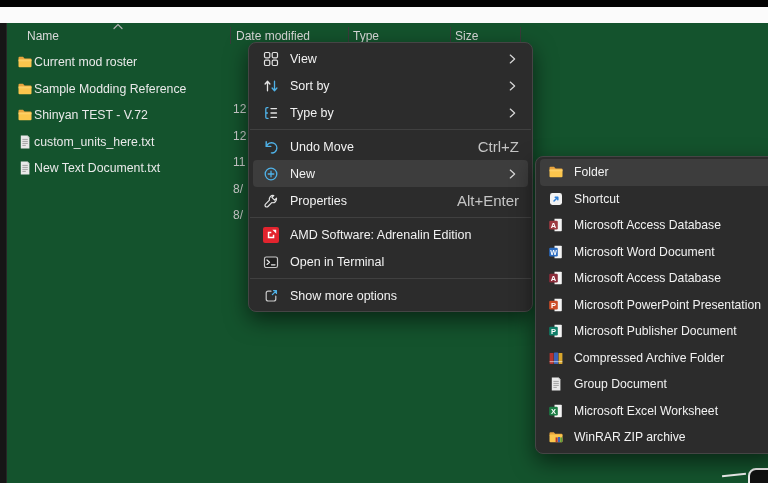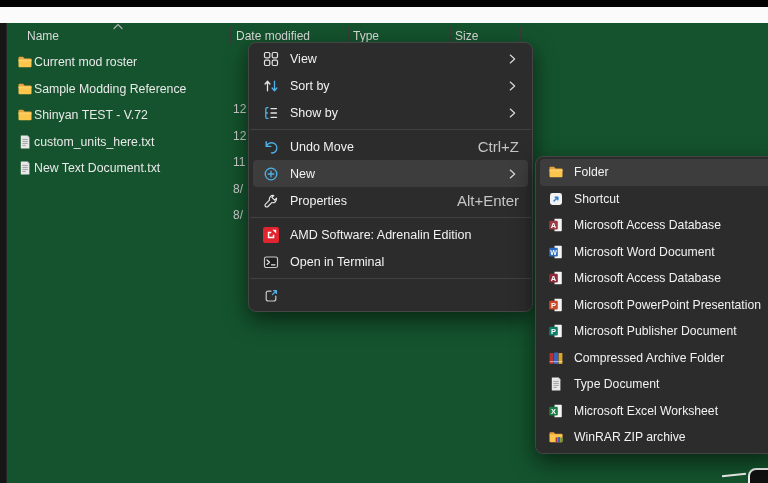--- a/index.html
+++ b/index.html
@@ -163,21 +163,21 @@
           </svg>
       </span>
     </div>
     <div class="mitem">
       <span class="miicon">
         <svg viewBox="0 0 16 16" width="16" height="16" fill="none">
             <path d="M5 2.6 H3.9 Q2.8 2.6 2.8 3.7 V12.3 Q2.8 13.4 3.9 13.4 H5 M2.8 8 H4.4" stroke="#4fb2e8" stroke-width="1.3" stroke-linecap="round"></path>
             <path d="M8 3.6 H13.5 M8 8 H13.5 M8 12.4 H13.5" stroke="#e4e4e4" stroke-width="1.3" stroke-linecap="round"></path>
           </svg>
       </span>
-      <span class="milabel">Show by</span>
+      <span class="milabel">Type by</span>
       <span class="michev">
         <svg viewBox="0 0 16 16" width="14" height="14">
             <path d="M6 3.5 L11 8 L6 12.5" fill="none" stroke="#d8d8d8" stroke-width="1.4" stroke-linecap="round" stroke-linejoin="round"></path>
           </svg>
       </span>
     </div>
     <div class="mdivider"></div>
     <div class="mitem">
       <span class="miicon">
         <svg viewBox="0 0 16 16" width="16" height="16" fill="none" stroke="#4fb2e8" stroke-width="1.4" stroke-linecap="round" stroke-linejoin="round">
@@ -233,20 +233,21 @@
       <span class="milabel">Open in Terminal</span>
     </div>
     <div class="mdivider"></div>
     <div class="mitem">
       <span class="miicon">
         <svg viewBox="0 0 16 16" width="16" height="16" fill="none">
             <path d="M8 3.2 H5.2 Q3.2 3.2 3.2 5.2 V11 Q3.2 13 5.2 13 H10.8 Q12.8 13 12.8 11 V8.2" stroke="#c9c9c9" stroke-width="1.2" stroke-linecap="round"></path>
             <path d="M9.4 6.6 L13.4 2.6 M10.6 2.6 H13.4 V5.4" stroke="#4fb2e8" stroke-width="1.3" stroke-linecap="round" stroke-linejoin="round"></path>
           </svg>
       </span>
+      <span class="milabel">Show more options</span>
     </div>
   </div>
 
   <div class="menu sub-menu">
     <div class="mitem hl">
       <span class="miicon">
         <svg viewBox="0 0 16 16" width="16" height="16">
             <path d="M1.5 3.8 Q1.5 2.8 2.5 2.8 H6 L7.6 4.6 H13.5 Q14.5 4.6 14.5 5.6 V6.5 H1.5 Z" fill="#e8a33d"></path>
             <rect x="1.5" y="5.4" width="13" height="7.8" rx="1" fill="#fcc64d"></rect>
             <rect x="1.5" y="5.4" width="13" height="2" fill="#ffd97a" opacity="0.55"></rect>
@@ -327,21 +328,21 @@
     <div class="mitem">
       <span class="miicon">
         <svg viewBox="0 0 16 16" width="16" height="16">
             <path d="M3.8 1.6 H10.6 L12.4 3.4 V14.4 H3.8 Z" fill="#e9e9e9"></path>
             <path d="M10.6 1.6 L12.4 3.4 H10.6 Z" fill="#c0c0c0"></path>
             <g stroke="#9a9a9a" stroke-width="0.9">
               <path d="M5.4 5.4 H10.8 M5.4 7.4 H10.8 M5.4 9.4 H10.8 M5.4 11.4 H8.8" fill="none"></path>
             </g>
           </svg>
       </span>
-      <span class="milabel">Type Document</span>
+      <span class="milabel">Group Document</span>
     </div>
     <div class="mitem">
       <span class="miicon">
         <svg viewBox="0 0 16 16" width="16" height="16">
             <path d="M6.5 1.8 H13 Q13.8 1.8 13.8 2.6 V13.4 Q13.8 14.2 13 14.2 H6.5 Z" fill="#f4f4f4"></path>
             <rect x="1.2" y="3.8" width="8.6" height="8.6" rx="1.2" fill="#1d7e45"></rect>
             <text x="5.5" y="10.6" font-size="7.5" font-weight="bold" fill="#fff" text-anchor="middle" font-family="Liberation Sans, sans-serif">X</text>
           </svg>
       </span>
       <span class="milabel">Microsoft Excel Worksheet</span>

